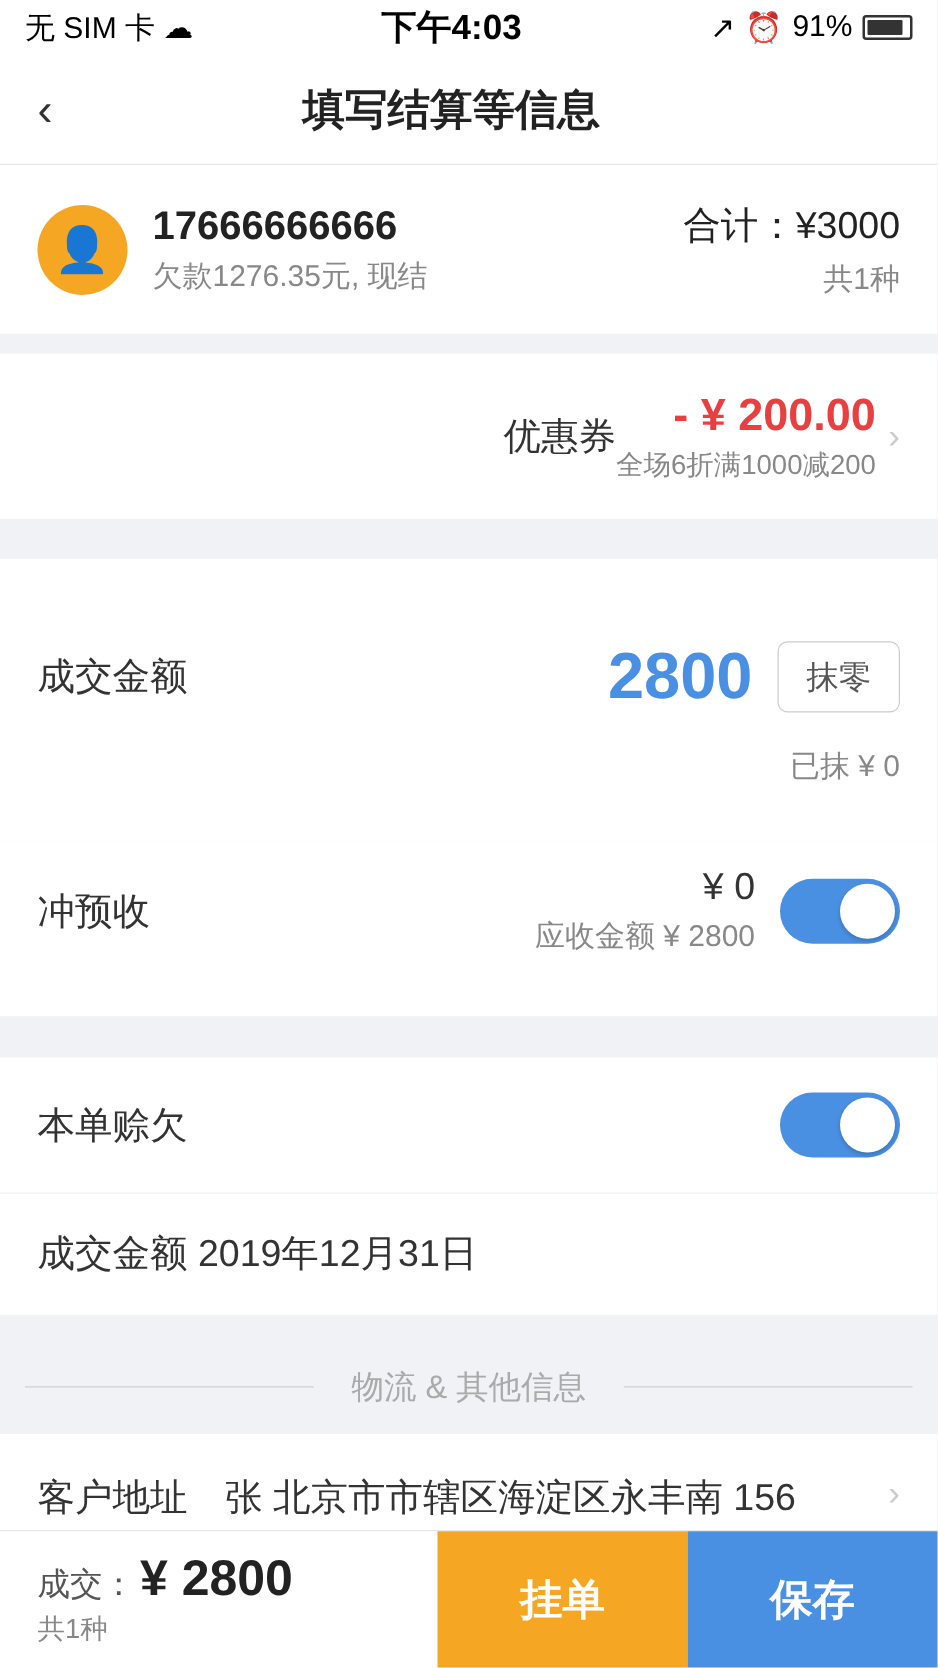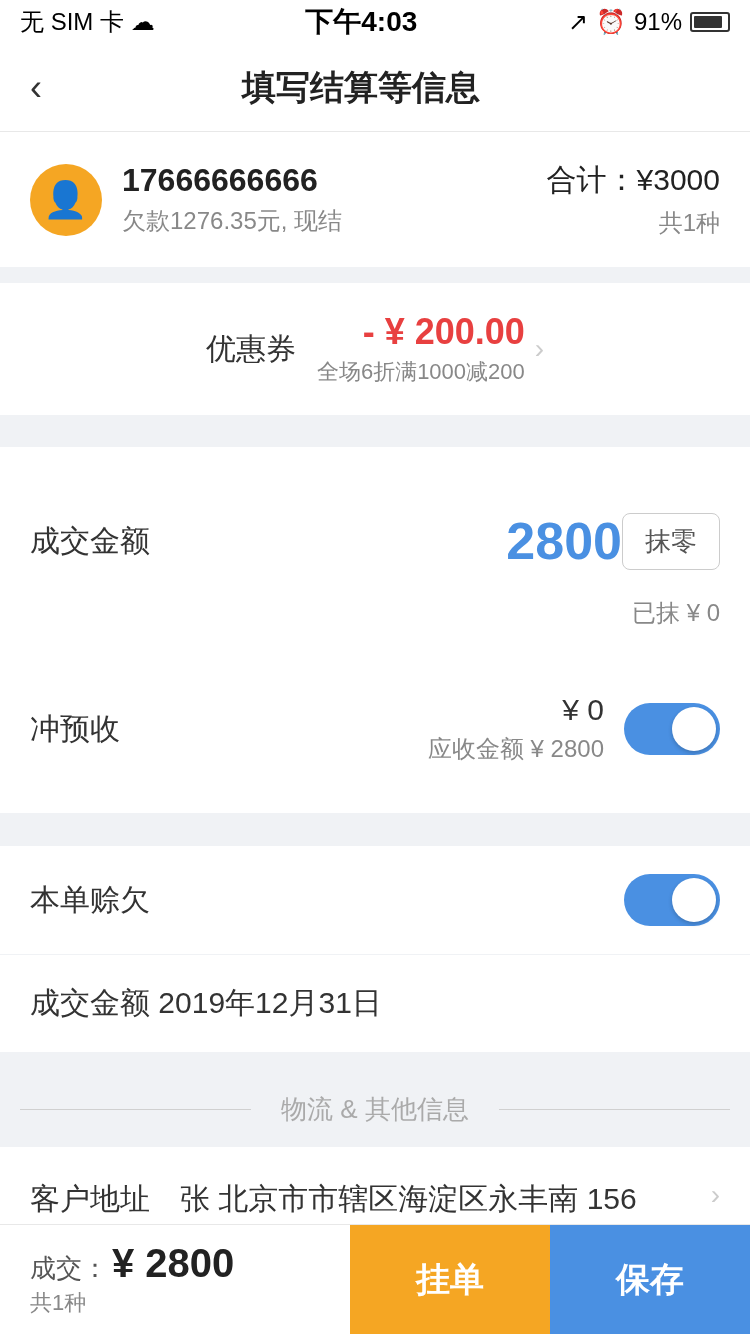--- a/index.html
+++ b/index.html
@@ -113,22 +113,21 @@
       margin-top: 6px;
     }
 
     
     .coupon-row {
       background: #fff;
       padding: 28px 30px;
       margin-bottom: 16px;
       display: flex;
       align-items: center;
-      justify-content: center;
-      gap: 21px;
+      justify-content: flex-end;
     }
     .coupon-label {
       font-size: 30px;
       color: #333;
     }
     .coupon-right {
       display: flex;
       align-items: center;
       gap: 10px;
     }
@@ -168,20 +167,21 @@
       justify-content: space-between;
       padding: 20px 0;
     }
     .trans-label {
       font-size: 30px;
       color: #333;
     }
     .trans-right {
       display: flex;
       align-items: center;
+      gap: 20px;
     }
     .trans-amount {
       font-size: 52px;
       font-weight: 700;
       color: #4a90e2;
     }
     .zero-btn {
       border: 1px solid #ccc;
       border-radius: 8px;
       padding: 10px 22px;

